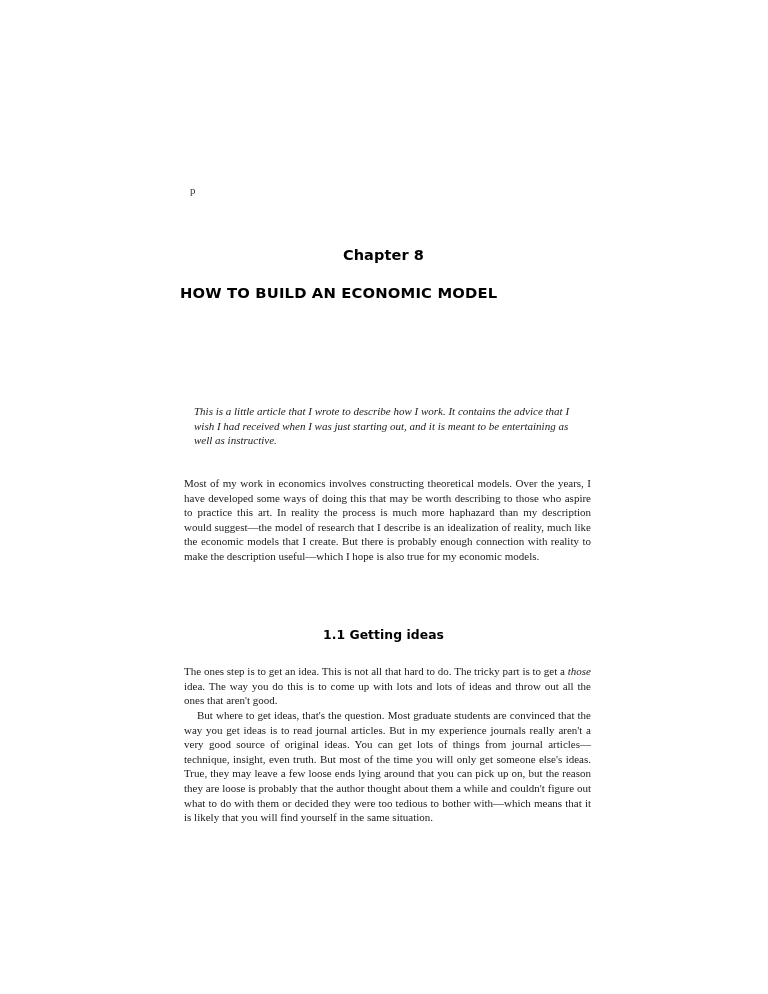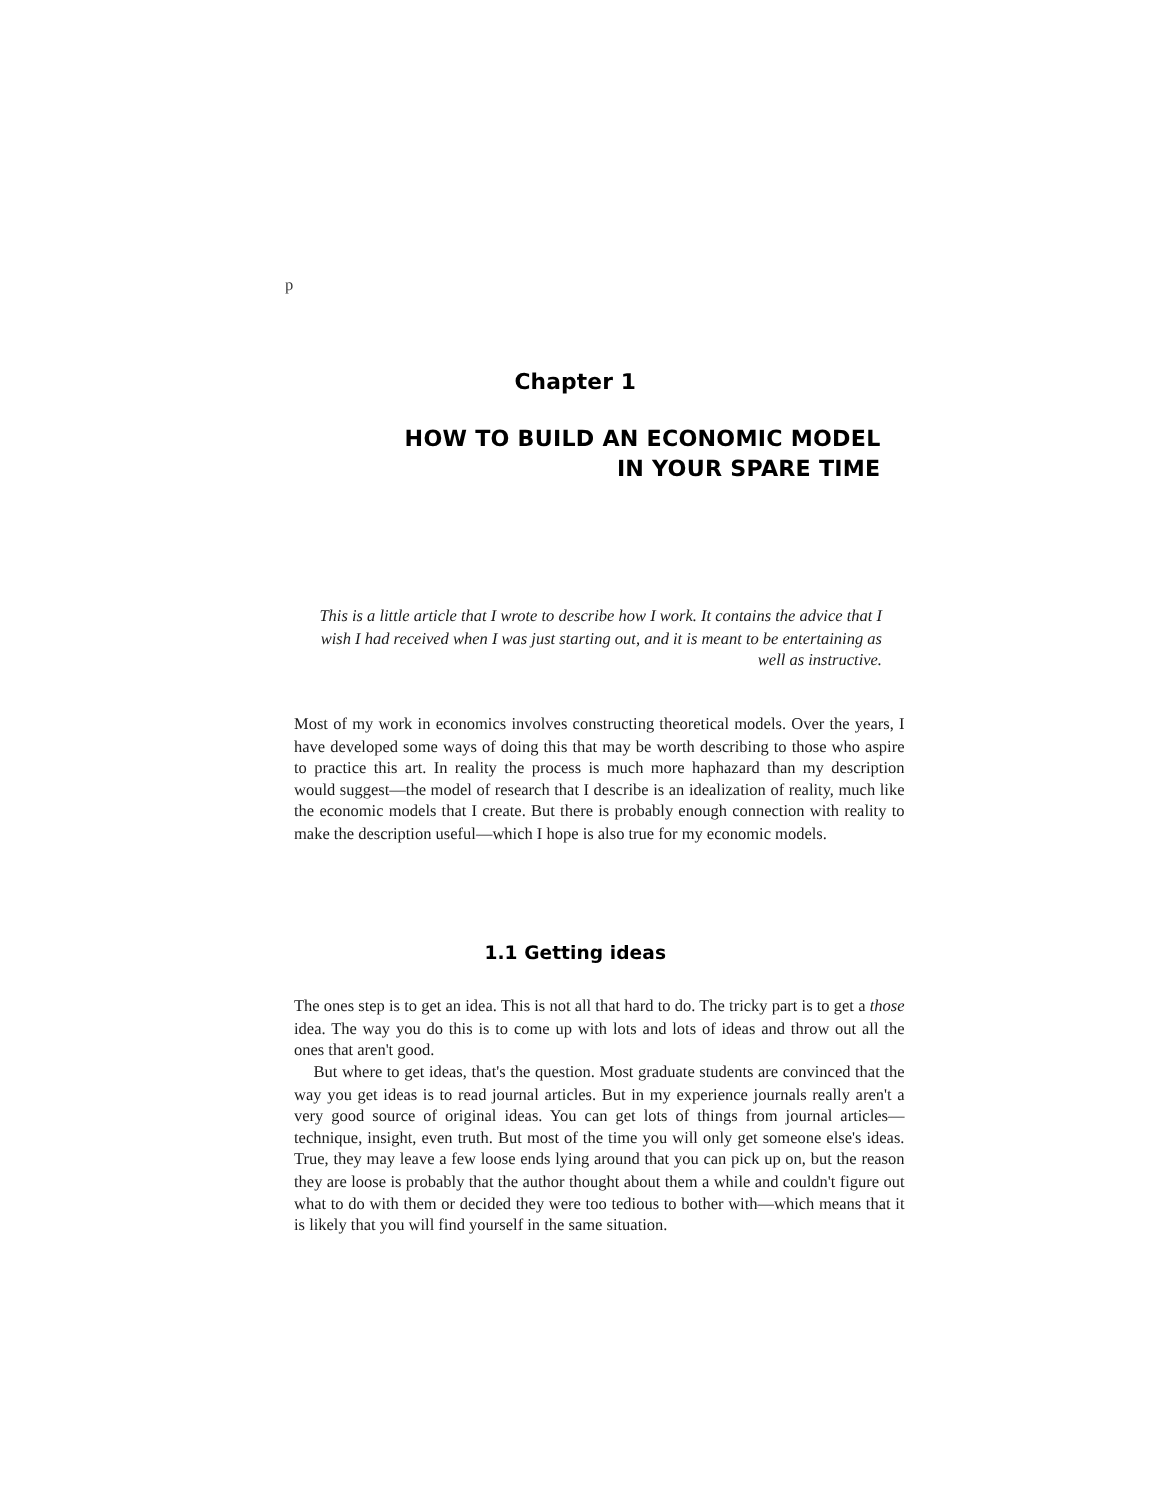--- a/index.html
+++ b/index.html
@@ -58,48 +58,48 @@
     color: #000;
   }
 
   .chapter-title {
     margin: 0;
     padding: 0;
     position: absolute;
     left: 0;
     top: 283px;
     width: 407px;
-    text-align: right;
+    text-align: left;
     font-family: "DejaVu Sans", "Liberation Sans", sans-serif;
     font-weight: bold;
     font-size: 14.8px;
     line-height: 19.5px;
     letter-spacing: 0.15px;
     color: #000;
   }
   .chapter-title .title-line {
     display: block;
   }
 
   .abstract {
     position: absolute;
     left: 14px;
     top: 404px;
     width: 394px;
     font-family: "Liberation Serif", "DejaVu Serif", serif;
     font-style: italic;
     font-size: 11px;
     line-height: 14.6px;
-    text-align: right;
+    text-align: left;
     color: #1a1a1a;
   }
 
   .body-block {
     position: absolute;
-    left: 16px;
+    left: 4px;
     width: 407px;
     font-size: 11px;
     line-height: 14.6px;
     text-align: justify;
     text-justify: inter-word;
     color: #1a1a1a;
     hyphens: none;
   }
 
   .para-intro { top: 476px; }
@@ -134,25 +134,24 @@
 </style>
 </head>
 <body>
 
 <div class="page">
 
   <span class="stray-glyph">p</span>
 
   <div class="content">
 
-    <h1 class="chapter-number">Chapter 1</h1>
+    <h1 class="chapter-number">Chapter 8</h1>
 
     <h2 class="chapter-title">
       <span class="title-line">HOW TO BUILD AN ECONOMIC MODEL</span>
-      <span class="title-line">IN YOUR SPARE TIME</span>
     </h2>
 
     <div class="abstract">This is a little article that I wrote to describe how I work. It contains the advice that I wish I had received when I was just starting out, and it is meant to be entertaining as well as instructive.</div>
 
     <div class="body-block para para-intro">
       <p>Most of my work in economics involves constructing theoretical models. Over the years, I have developed some ways of doing this that may be worth describing to those who aspire to practice this art. In reality the process is much more haphazard than my description would suggest—the model of research that I describe is an idealization of reality, much like the economic models that I create. But there is probably enough connection with reality to make the description useful—which I hope is also true for my economic models.</p>
     </div>
 
     <h3 class="section-heading">1.1 Getting ideas</h3>
 

